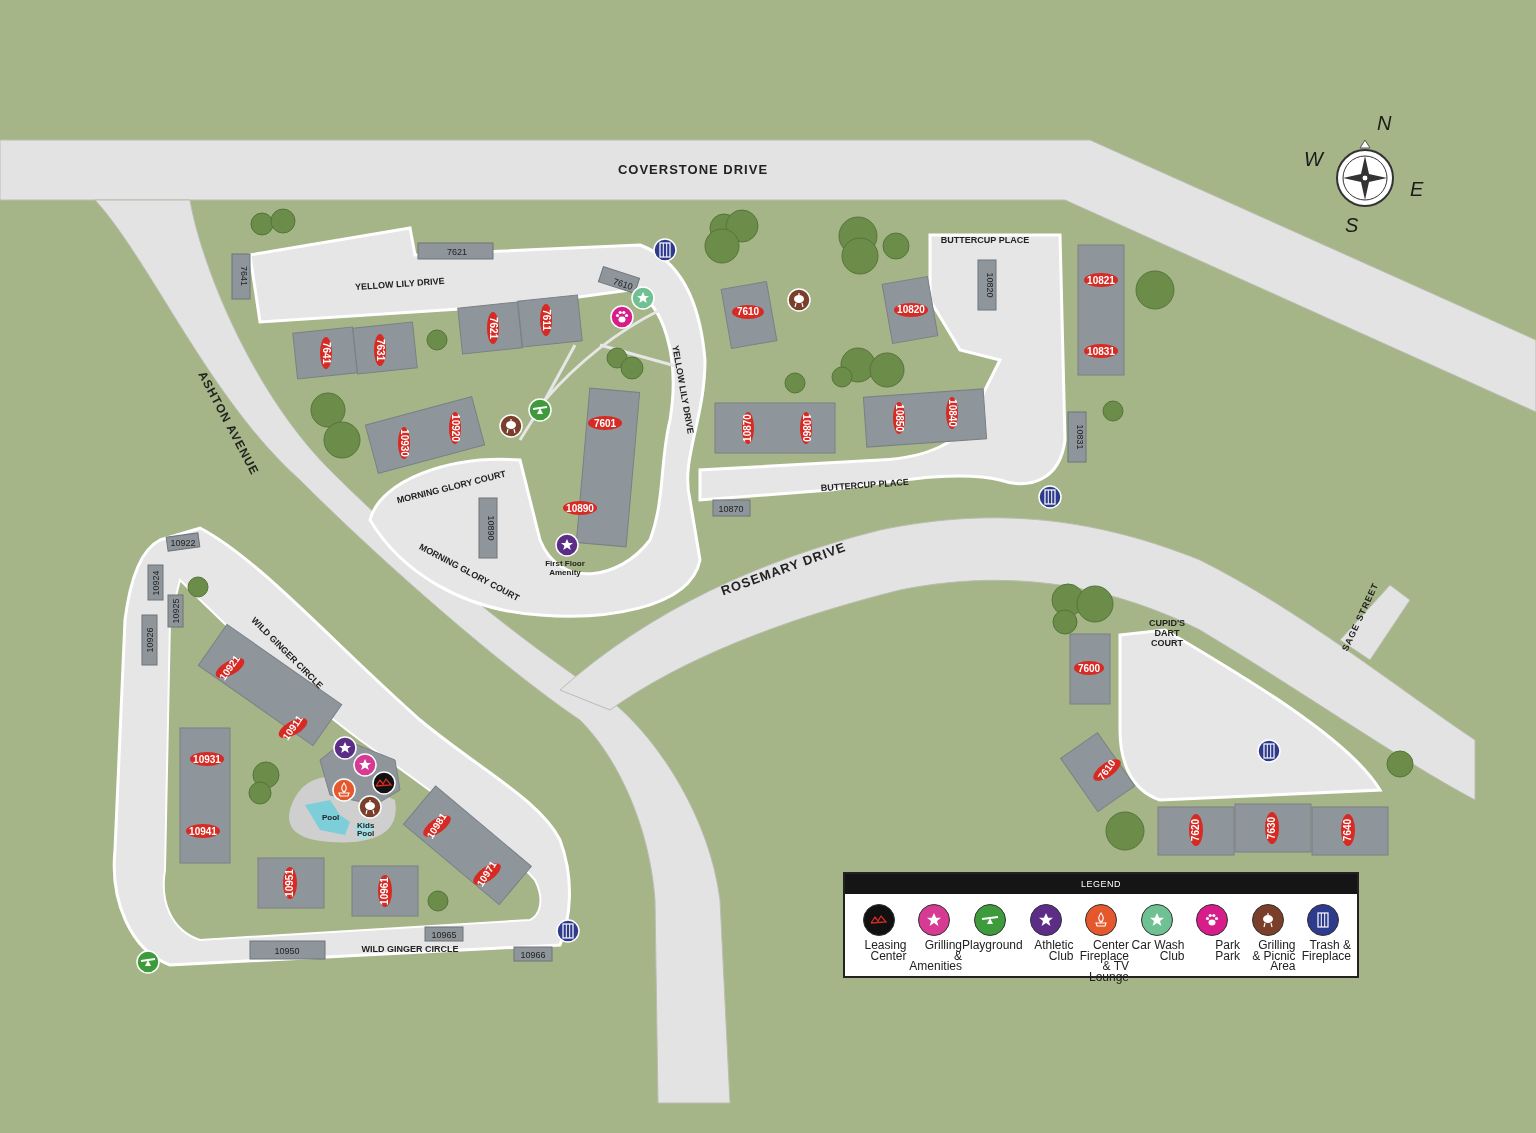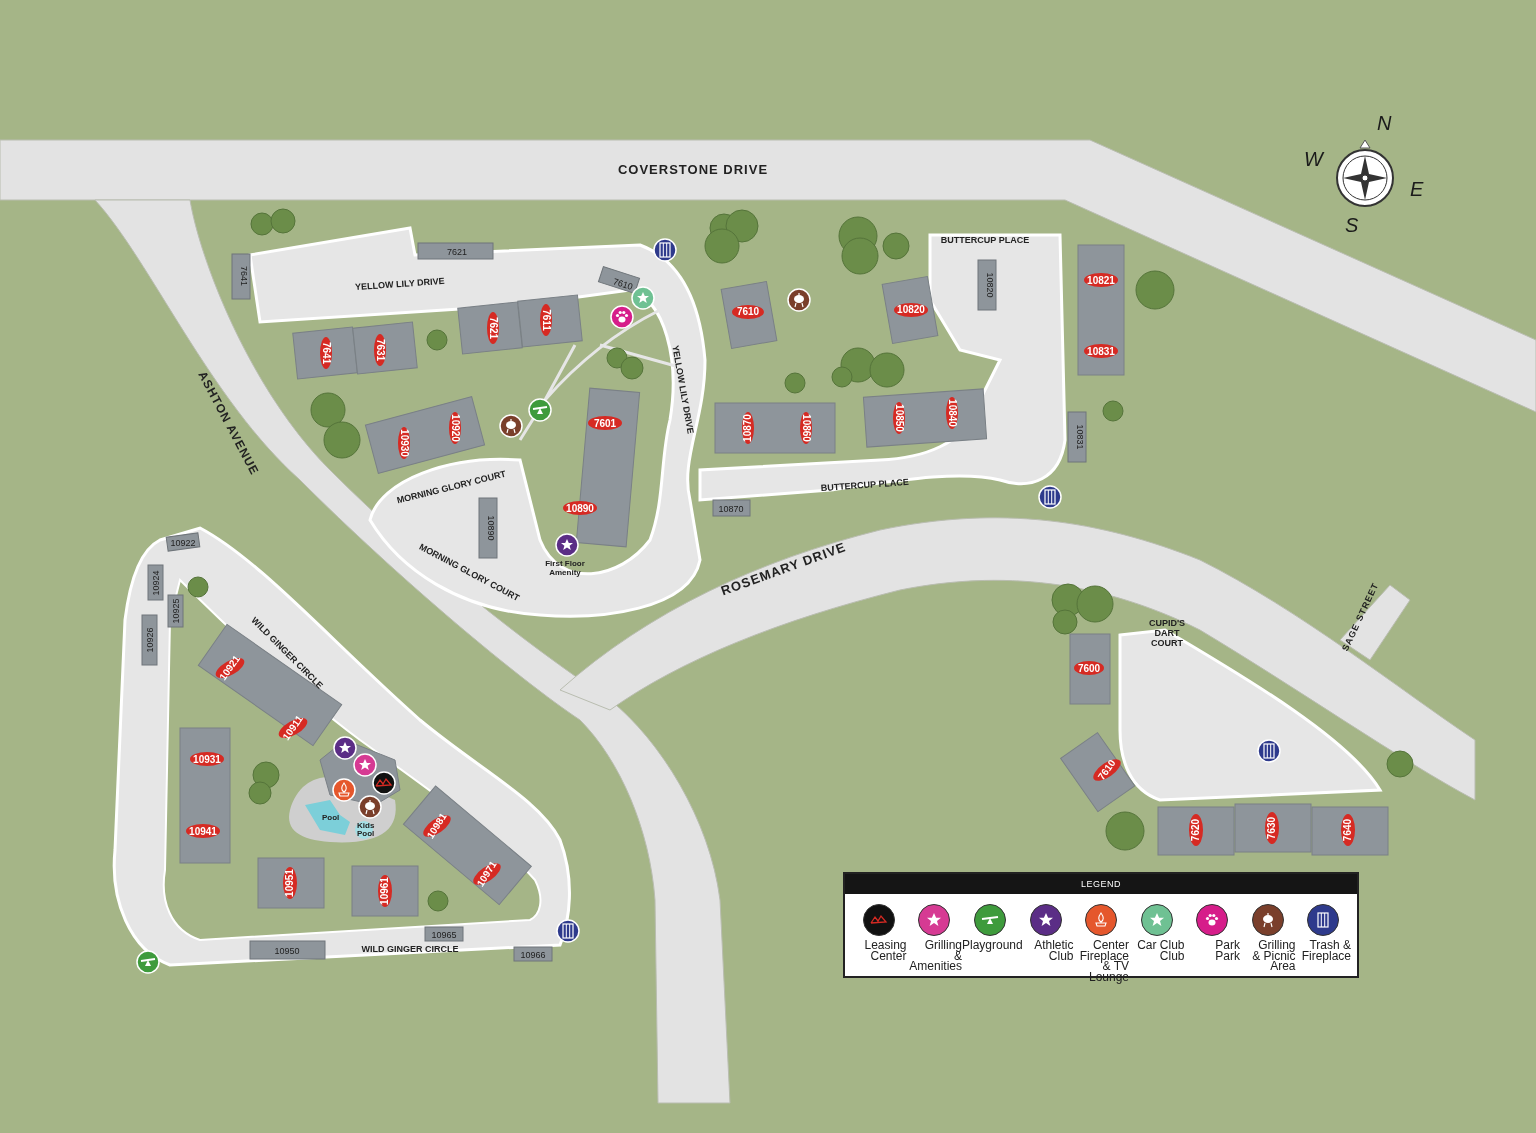--- a/index.html
+++ b/index.html
@@ -376,21 +376,21 @@
       <div>Center</div>
         <div>Fireplace</div>
         <div>&amp; TV Lounge</div>
     </div>
     <div class="lg-item">
       <div class="lg-icon" style="background:#6fc193">
           <svg viewBox="-11 -11 22 22">
             <polygon points="0,-7 2.1,-2.2 7,-2.2 3,1 4.4,6 0,3 -4.4,6 -3,1 -7,-2.2 -2.1,-2.2" fill="#fff"></polygon>
           </svg>
         </div>
-      <div>Car Club</div>
+      <div>Car Wash</div>
         <div>Club</div>
     </div>
     <div class="lg-item">
       <div class="lg-icon" style="background:#d61d8a">
           <svg viewBox="-11 -11 22 22">
             <ellipse cx="0" cy="2.5" rx="3.5" ry="3" fill="#fff"></ellipse>
             <circle cx="-4.5" cy="-1.5" r="1.6" fill="#fff"></circle>
             <circle cx="4.5" cy="-1.5" r="1.6" fill="#fff"></circle>
             <circle cx="-1.8" cy="-4.5" r="1.6" fill="#fff"></circle>
             <circle cx="1.8" cy="-4.5" r="1.6" fill="#fff"></circle>

